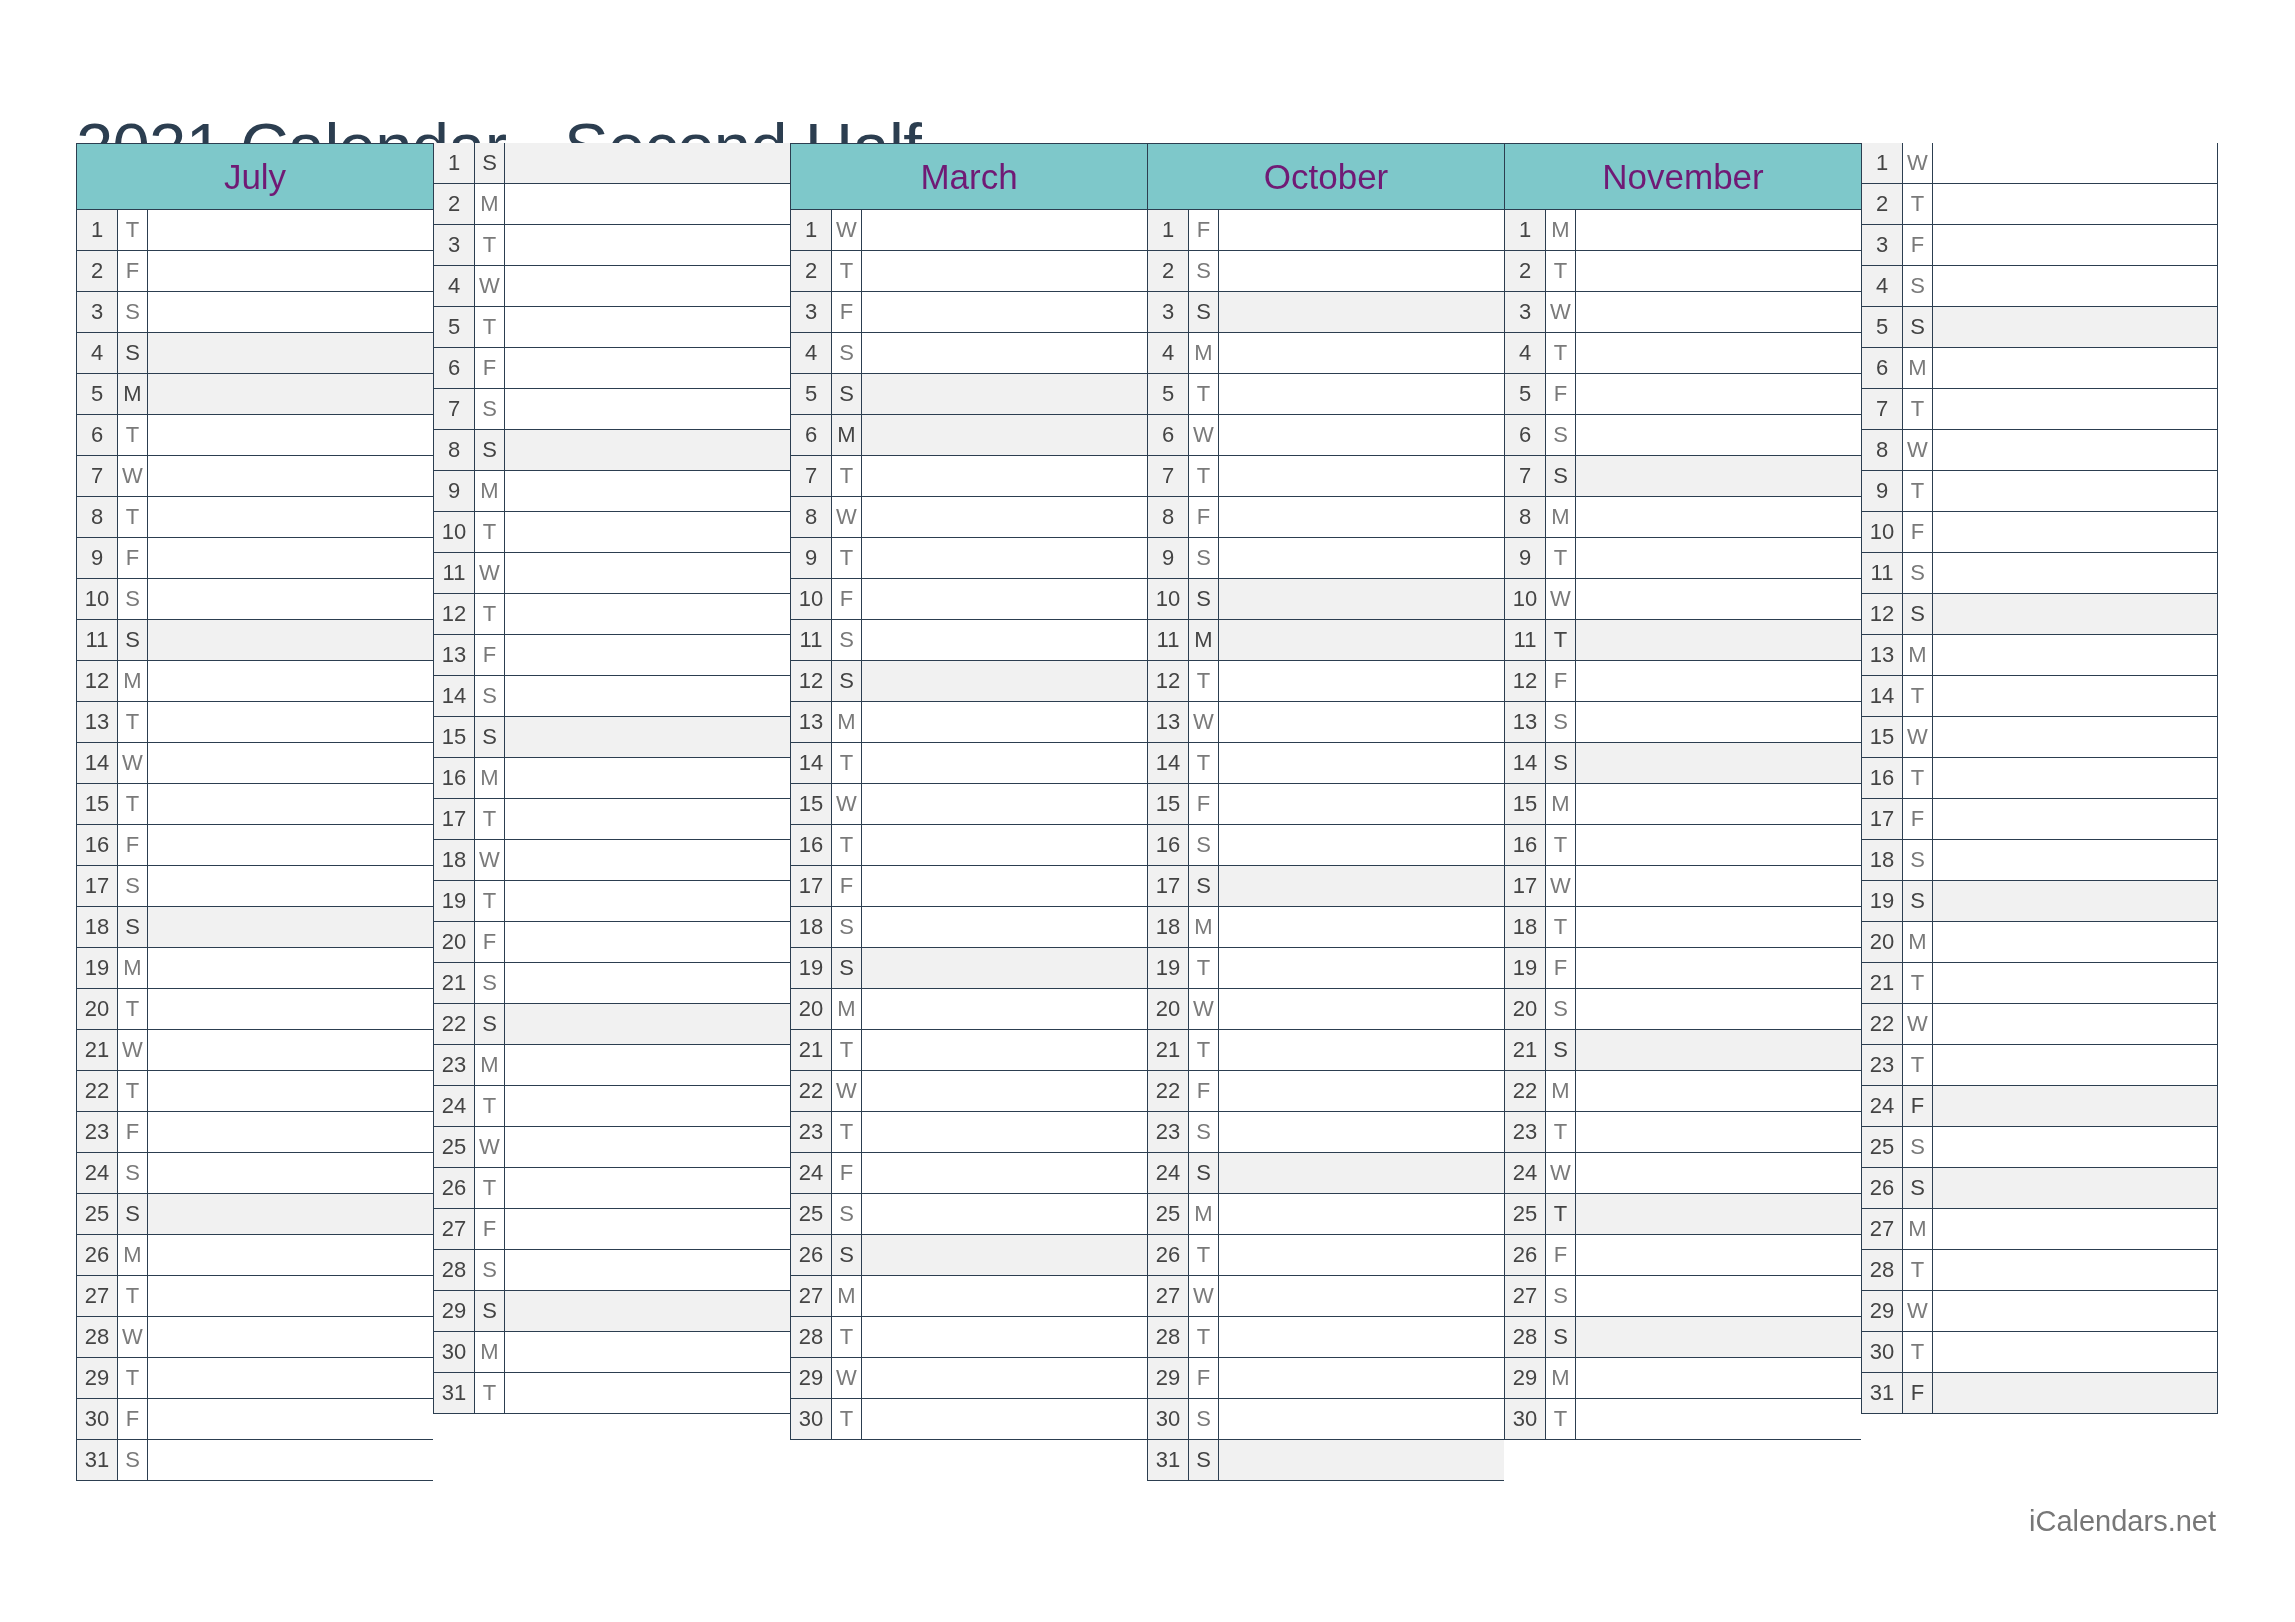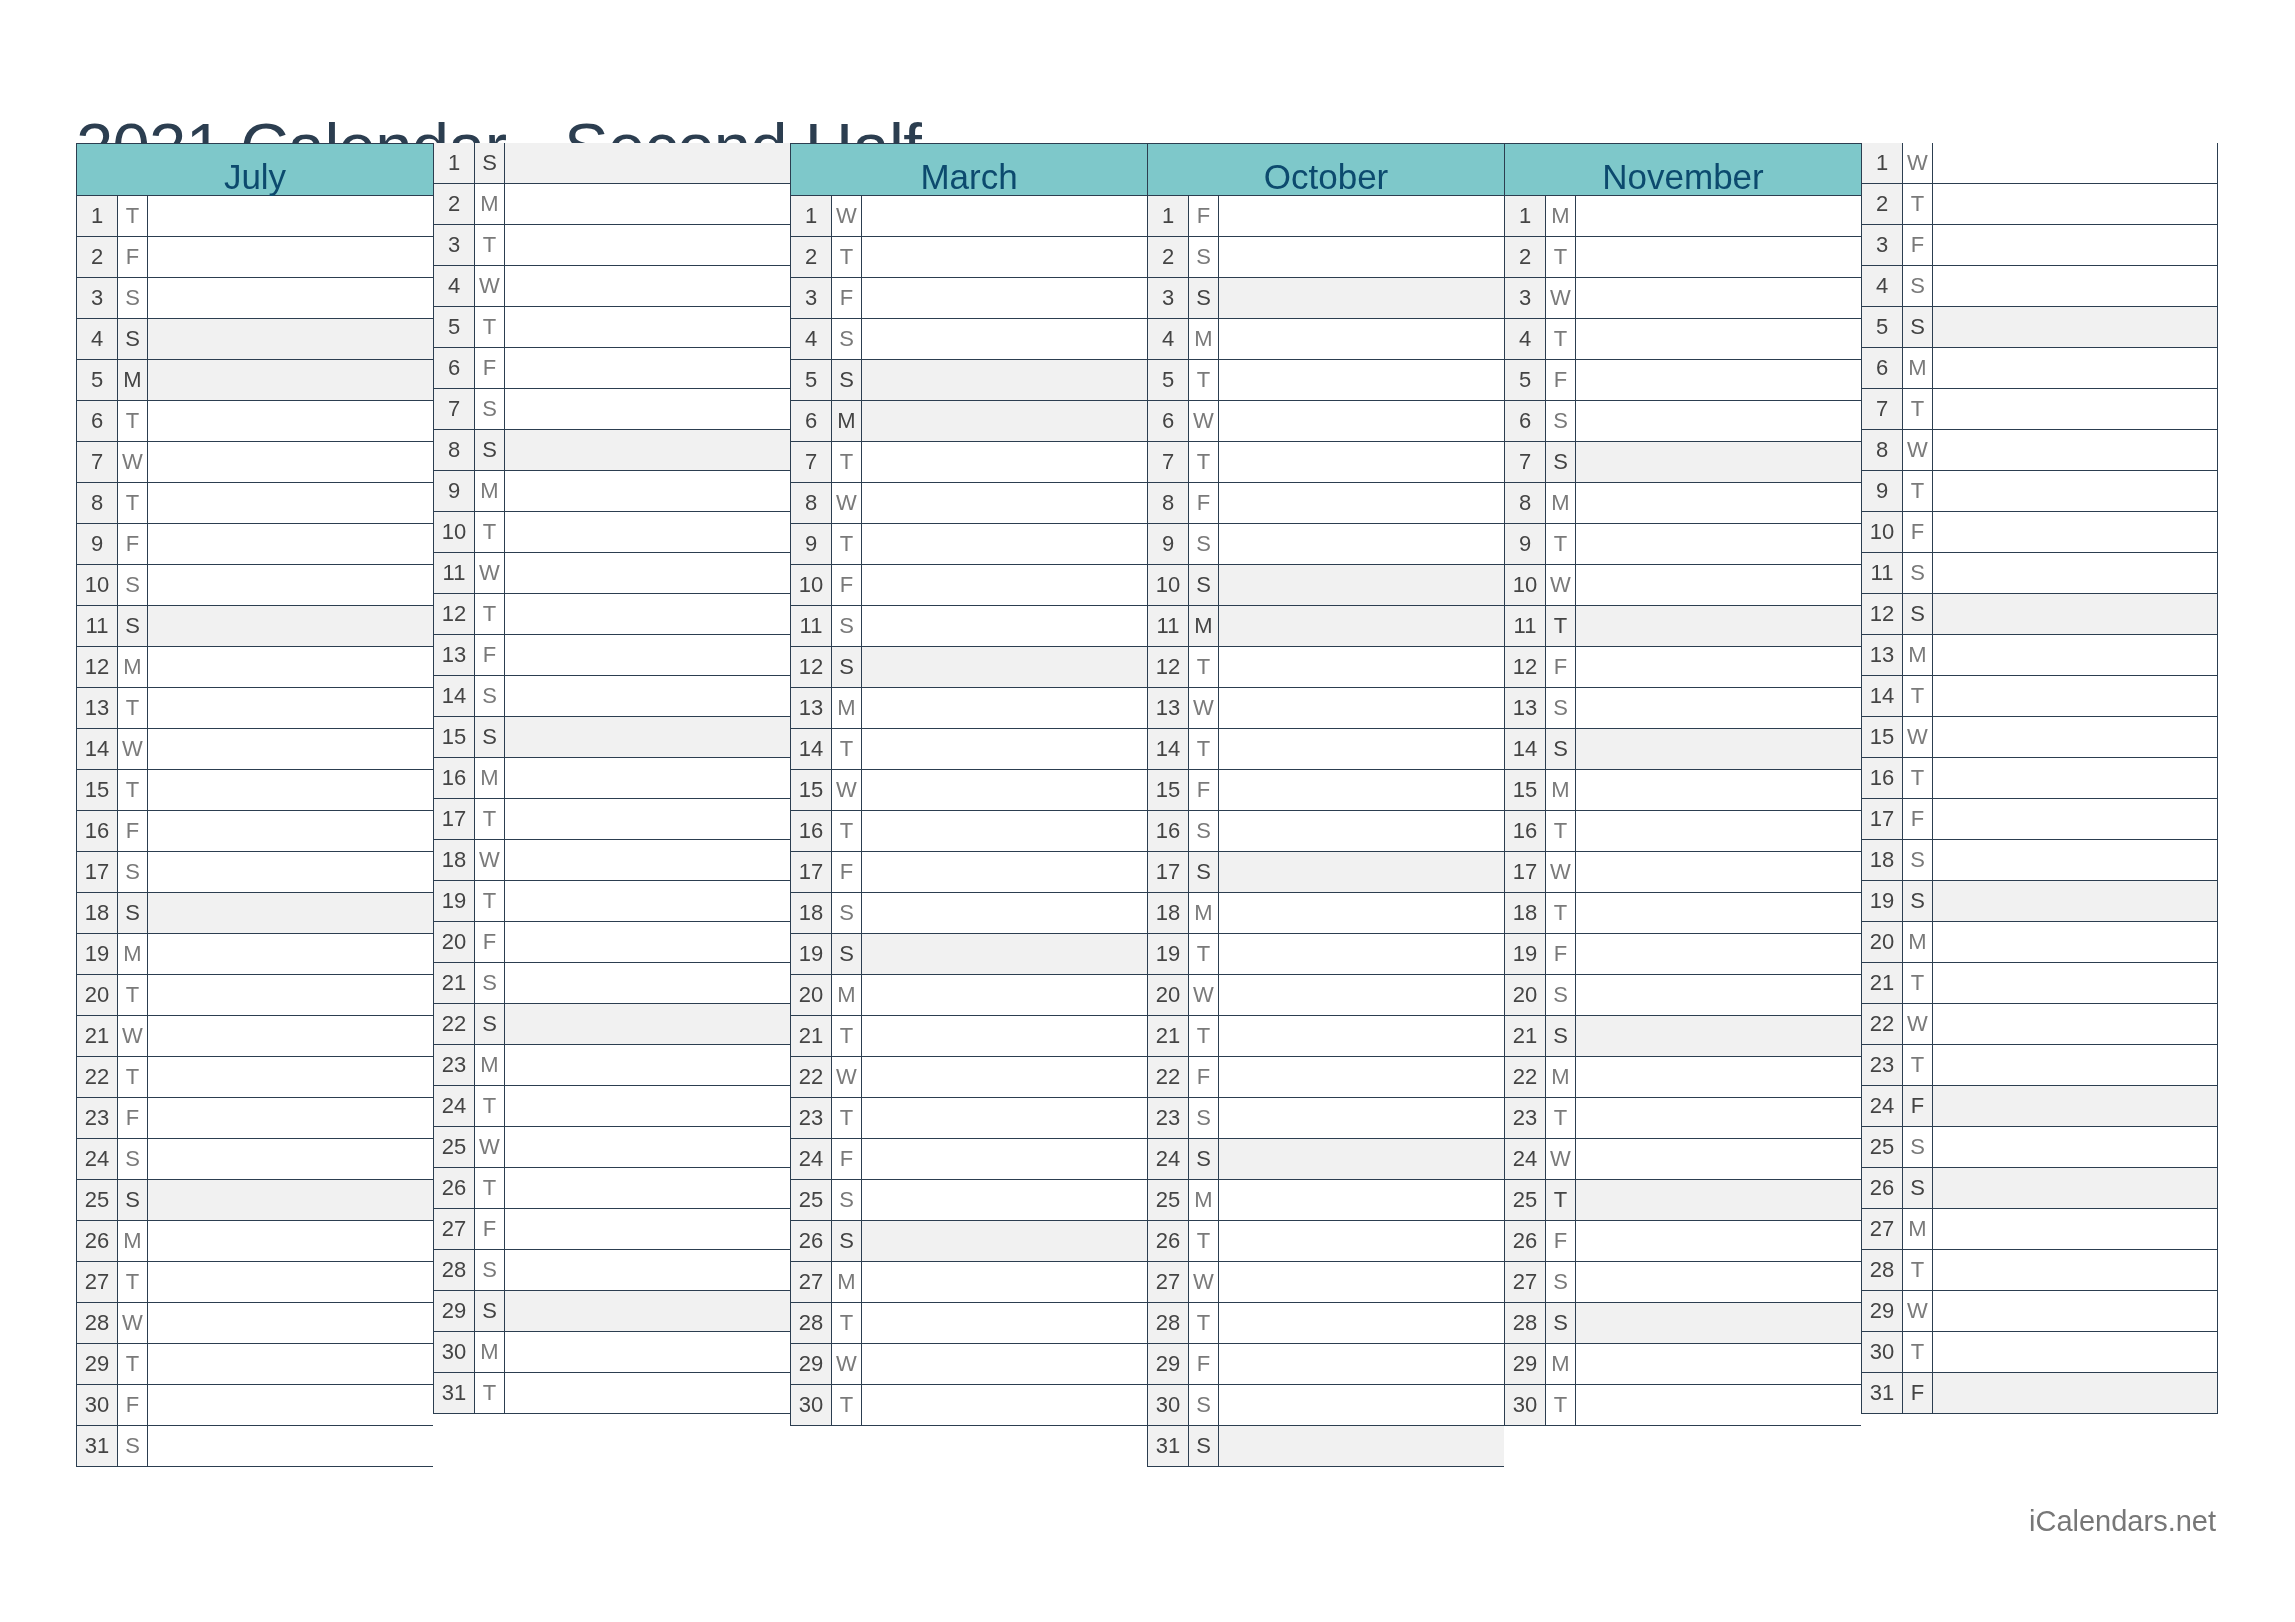--- a/index.html
+++ b/index.html
@@ -1,20 +1,20 @@
 <!DOCTYPE html>
 <html style="font-size:10.5px"><head>
 <meta charset="utf-8">
 <style>
   html, body { margin:0; padding:0; background:#ffffff; }
   body { width:2295px; height:1622px; position:relative; overflow:hidden; font-family:"Liberation Sans", sans-serif; }
   .title { position:absolute; left:76px; top:68px; font-size:67px; line-height:72px; color:#2c3e50; letter-spacing:-0.7px; white-space:nowrap;margin-top:43px; }
   .grid { position:absolute; left:76px; top:143px; width:2141px; display:flex; }
   .month { width:357px; flex:0 0 357px; position:relative; }
-  .mhead { height:53px; background:#7ec8ca; color:#0c4a6e; font-size:35px; line-height:65px; text-align:center; box-sizing:border-box;
+  .mhead { height:67px; background:#7ec8ca; color:#701a75; font-size:35px; line-height:65px; text-align:center; box-sizing:border-box;
            border-top:1.3px solid #2c3e50; border-bottom:1.3px solid #2c3e50; border-left:1.3px solid #2c3e50; }
   .month:last-child .mhead { border-right:1.3px solid #2c3e50; }
   .row { height:41px; display:flex; box-sizing:border-box; border-bottom:1.3px solid #2c3e50; border-left:1.3px solid #2c3e50; }
   .month:last-child .row { border-right:1.3px solid #2c3e50; }
   .row .dnum { width:41px; flex:0 0 41px; background:#f1f1f1; color:#444444; font-size:22px; line-height:39px; text-align:center; box-sizing:border-box; border-right:1.3px solid #2c3e50; }
   .row .dow  { width:30px; flex:0 0 30px; color:#7a7a7a; font-size:22px; line-height:39px; text-align:center; box-sizing:border-box; border-right:1.3px solid #2c3e50; }
   .row .note { flex:1 1 auto; }
   .row.hl .dow { background:#f1f1f1; color:#444444; }
   .row.hl .note { background:#f1f1f1; }
   .footer { position:absolute; right:79px; top:1485px; font-size:29px; color:#777777;margin-top:20px; }

